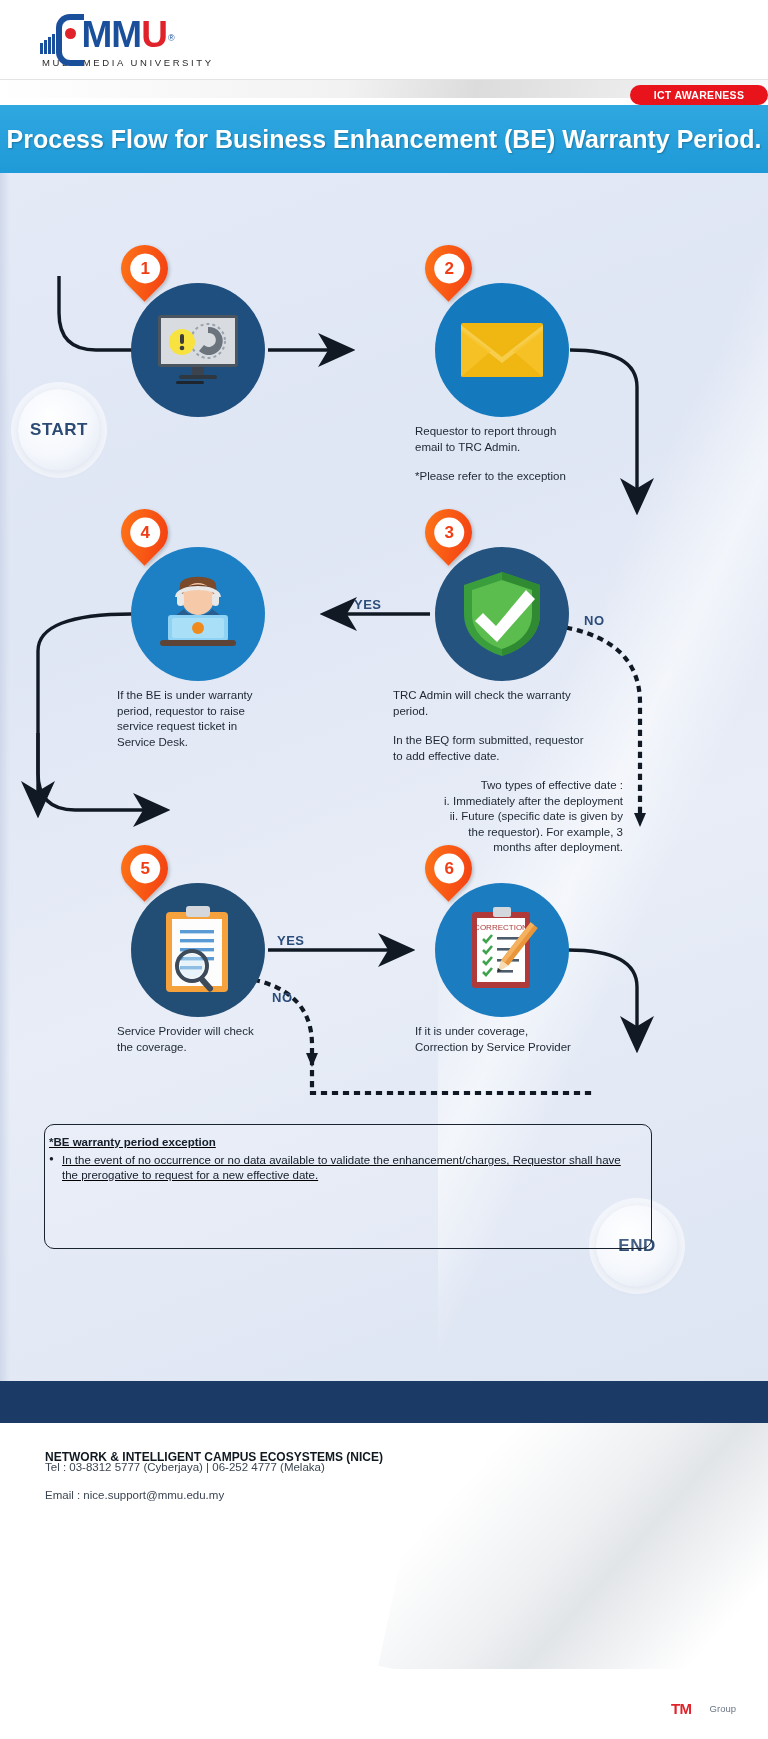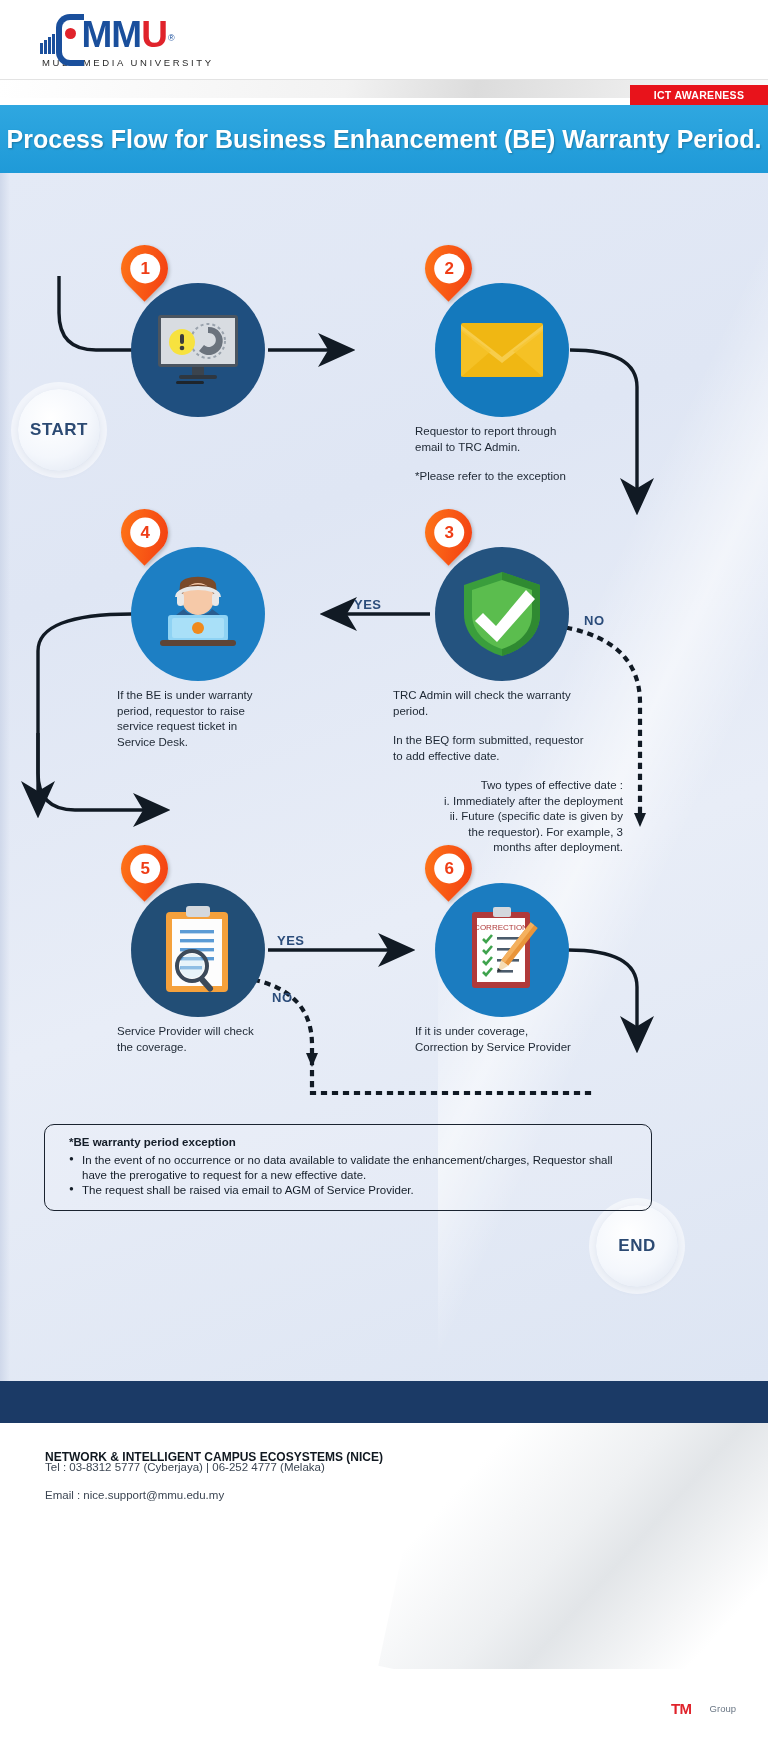--- a/index.html
+++ b/index.html
@@ -41,21 +41,21 @@
   }
   .hdr-shine{
     position:absolute; left:0; top:80px; width:768px; height:18px;
     background:linear-gradient(100deg,#ffffff 0%,#f2f2f2 45%,#dcdcdc 62%,#fafafa 100%);
   }
 
   
   .ict-badge {
     position:absolute; right:0; top:85px; width:138px; height:20px;
     background:#e8131b; color:#fff; font-size:10.5px; font-weight:bold;
-    letter-spacing:0.3px; display:flex; align-items:center; justify-content:center;
+    letter-spacing:0.3px; display:flex; align-items:center; justify-content:center;border-radius:10px;
   }
   .title-band {
     position:absolute; left:0; top:105px; width:768px; height:68px;
     background:linear-gradient(180deg,#2fa7e0 0%,#1f9ad8 100%);
     display:flex; align-items:center; justify-content:center; text-align:center;
   }
   .title-band h1 {
     color:#ffffff; font-size:25px; font-weight:bold; line-height:31px;
     text-shadow:1px 1px 2px rgba(0,0,0,.25);
   }
@@ -115,23 +115,24 @@
 
   .caption {
     position:absolute; font-size:11.5px; line-height:15.5px; color:#1d2733;
   }
   .yesno {
     position:absolute; font-weight:bold; font-size:13px; color:#2b4c7a; letter-spacing:.5px;
   }
 
   
   .exc {
-    position:absolute; left:44px; top:1124px; width:608px; height:87px;
+    position:absolute; left:44px; top:1124px; width:608px; height:125px;
     border:1.6px solid #1a2330; border-radius:10px; background:rgba(255,255,255,.12);
-    padding:11px 14px 0 24px;
+    padding:11px 14px 0 4px;
+    text-decoration:underline;
   }
   .exc h4 { font-size:11.5px; color:#141d28; margin-bottom:5px; }
   .exc ul { list-style:none; }
   .exc li {
     font-size:11.5px; line-height:14.6px; color:#141d28;
     padding-left:13px; position:relative; margin-bottom:1px;
   }
   .exc li:before{
     content:"\25CF"; position:absolute; left:0; top:-1px; font-size:8px;
   }
@@ -367,21 +368,20 @@
 
     <div class="yesno" style="left:277px; top:760px;">YES</div>
     <div class="yesno" style="left:272px; top:817px;">NO</div>
 
   </div>
 
   <div class="exc">
     <h4>*BE warranty period exception</h4>
     <ul>
       <li>In the event of no occurrence or no data available to validate the enhancement/charges, Requestor shall have the prerogative to request for a new effective date.</li>
-      <li>The request shall be raised via email to AGM of Service Provider.</li>
     </ul>
   </div>
 
 
   <div class="navybar"></div>
   <div class="footer">
     <div class="f-title">NETWORK &amp; INTELLIGENT CAMPUS ECOSYSTEMS  (NICE)</div>
     <div class="f-line f-tel">Tel : 03-8312 5777 (Cyberjaya)   |   06-252 4777 (Melaka)</div>
     <div class="f-line f-mail">Email : nice.support@mmu.edu.my</div>
   </div>

